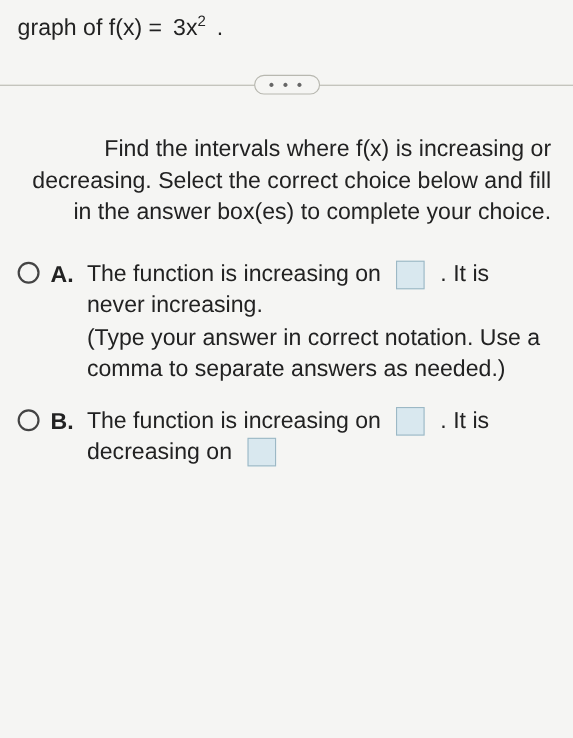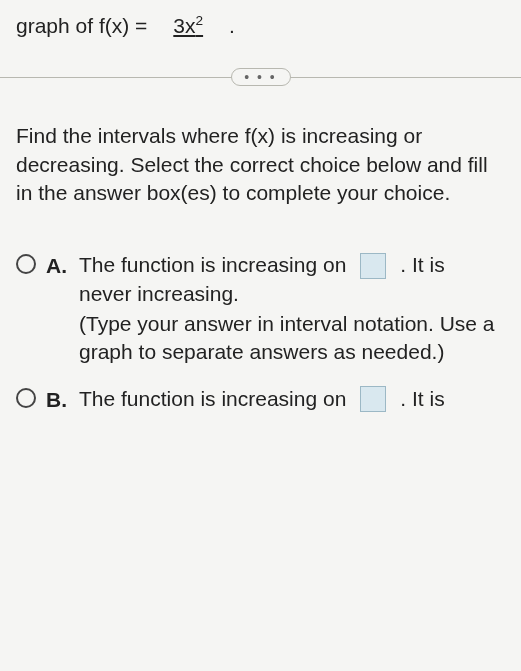--- a/index.html
+++ b/index.html
@@ -16,30 +16,29 @@
   }
   .page {
     padding: 10px 14px 0 16px;
   }
   .problem-text { margin-bottom: 4px; }
   .formula-row {
     display: flex;
     align-items: center;
     margin-top: 2px;
     margin-bottom: 28px;
-    gap: 16px;
   }
   .fraction {
     display: inline-flex;
     flex-direction: column;
     align-items: center;
     margin: 0 4px;
     line-height: 1.05;
   }
-  .fraction .num { padding: 0 6px 1px 6px; text-decoration: underline; }
+  .fraction .num { padding: 0 6px 1px 6px; }
   .fraction .den { border-top: 1.5px solid #222; padding: 1px 6px 0 6px; }
   sup { font-size: 0.65em; vertical-align: super; line-height: 0; }
   .divider-wrap {
     position: relative;
     height: 20px;
     margin: 0 -14px 34px -16px;
   }
   .divider-line {
     position: absolute;
     top: 9px; left: 0; right: 0;
@@ -55,21 +54,21 @@
     border: 1px solid #b8b8b0;
     border-radius: 9px;
     display: flex;
     align-items: center;
     justify-content: center;
     color: #666;
     font-size: 14px;
     letter-spacing: 2px;
     cursor: pointer;
   }
-  .instruction { margin-bottom: 44px; padding-right: 6px; }
+  .instruction { margin-bottom: 28px; padding-right: 6px; text-align: right; }
   .choice {
     display: flex;
     align-items: flex-start;
     margin-bottom: 18px;
     padding-right: 4px;
   }
   .radio {
     flex: 0 0 20px;
     width: 20px; height: 20px;
     border: 2px solid #444;
@@ -138,31 +137,35 @@
   <div class="choice">
     <div class="radio"></div>
     <div class="choice-letter">A.</div>
     <div class="choice-body">
       <div class="choice-line1">
         <span>The function is increasing on </span>
         <span class="answer-box"></span>
         <span>. It is</span>
       </div>
       <div>never increasing.</div>
-      <div class="hint">(Type your answer in interval notation. Use a graph to separate answers as needed.)</div>
+      <div class="hint">(Type your answer in correct notation. Use a comma to separate answers as needed.)</div>
     </div>
   </div>
 
   <div class="choice">
     <div class="radio"></div>
     <div class="choice-letter">B.</div>
     <div class="choice-body">
       <div class="choice-line1">
         <span>The function is increasing on </span>
         <span class="answer-box"></span>
         <span>. It is</span>
       </div>
+      <div class="choice-line1">
+        <span>decreasing on </span>
+        <span class="answer-box"></span>
+      </div>
     </div>
   </div>
 
 </div>
 
 <div class="fade"></div>
 
 </body></html>

